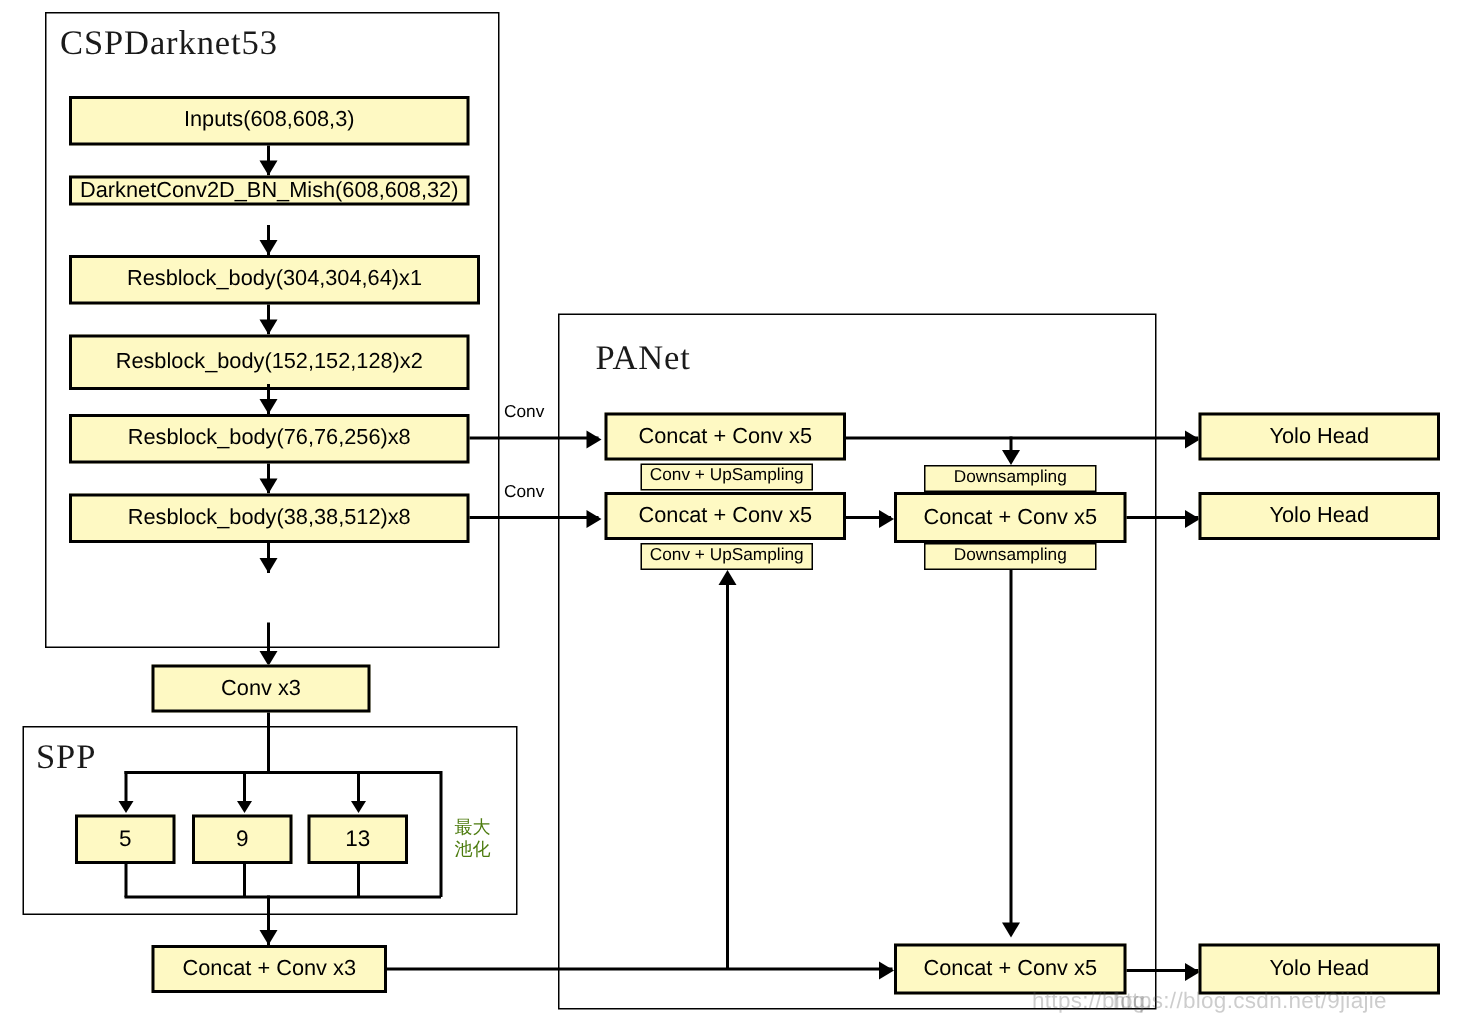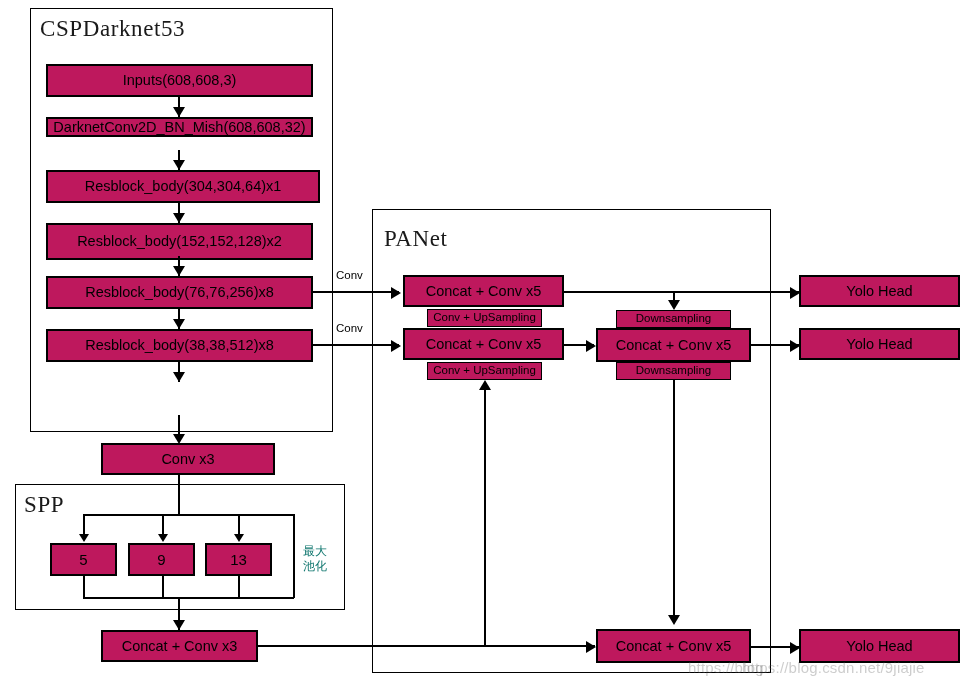--- a/index.html
+++ b/index.html
@@ -29,21 +29,21 @@
     font-size: 23px;
     color: #1a1a1a;
     letter-spacing: 0.6px;
     white-space: nowrap;
   }
   
   .box {
     position: absolute;
     box-sizing: border-box;
     border: 2.2px solid #000;
-    background: #be185d;
+    background: #fef9c3;
     display: flex;
     align-items: center;
     justify-content: center;
     font-size: 14.5px;
     color: #000;
     white-space: nowrap;
     line-height: 1;
   }
   .box.small {
     border-width: 1.8px;
@@ -91,21 +91,21 @@
   .lbl {
     position: absolute;
     font-size: 11.5px;
     color: #000;
     white-space: nowrap;
   }
   .vlabel {
     position: absolute;
     font-size: 12px;
     line-height: 1.22;
-    color: #0f766e;
+    color: #4d7c0f;
     text-align: left;
     white-space: pre-line;
   }
   
   .watermark {
     position: absolute;
     font-size: 15px;
     color: rgba(90, 90, 90, 0.30);
     white-space: nowrap;
     letter-spacing: 0.2px;
@@ -150,21 +150,21 @@
   <div class="arw down" style="left:172.7px; top:434px;"></div>
 
   <div class="ln h" style="left:313px; top:291px; width:86px;"></div>
   <div class="arw right" style="left:391px; top:286.5px;"></div>
   <div class="lbl" style="left:336px; top:269px;">Conv</div>
 
   <div class="ln h" style="left:313px; top:344px; width:86px;"></div>
   <div class="arw right" style="left:391px; top:339.5px;"></div>
   <div class="lbl" style="left:336px; top:322px;">Conv</div>
 
-  <div class="box" style="left:101px; top:443px; width:174px; height:32px;">Conv x3</div>
+  <div class="box" style="left:101px; top:443px; width:146px; height:32px;">Conv x3</div>
 
   <div class="ln v" style="left:178px; top:475px; height:40px;"></div>
 
   <div class="group" style="left:15px; top:484px; width:330px; height:126px;"></div>
   <div class="group-title" style="left:24px; top:492px;">SPP</div>
 
   <div class="ln thin h" style="left:83px; top:514px; width:211px;"></div>
   <div class="ln thin v" style="left:83px; top:514px; height:24px;"></div>
   <div class="ln thin v" style="left:162px; top:514px; height:24px;"></div>
   <div class="ln thin v" style="left:238px; top:514px; height:24px;"></div>
@@ -191,21 +191,21 @@
 
   <div class="box" style="left:101px; top:630px; width:157px; height:32px;">Concat + Conv x3</div>
 
   <div class="ln h" style="left:258px; top:645px; width:337px;"></div>
   <div class="arw right" style="left:586px; top:640.5px;"></div>
 
   <div class="ln v" style="left:484px; top:390px; height:256px;"></div>
   <div class="arw up" style="left:478.7px; top:380px;"></div>
 
   <div class="group" style="left:372px; top:209px; width:399px; height:464px;"></div>
-  <div class="group-title" style="left:384px; top:226px;text-align:center;">PANet</div>
+  <div class="group-title" style="left:397px; top:226px;text-align:center;">PANet</div>
 
   <div class="box" style="left:403px; top:275px; width:161px; height:32px;">Concat + Conv x5</div>
   <div class="box small" style="left:427px; top:309px; width:115px; height:18px;">Conv + UpSampling</div>
 
   <div class="box" style="left:403px; top:328px; width:161px; height:32px;">Concat + Conv x5</div>
   <div class="box small" style="left:427px; top:362px; width:115px; height:18px;">Conv + UpSampling</div>
 
   <div class="ln h" style="left:564px; top:344px; width:30px;"></div>
   <div class="arw right" style="left:586px; top:339.5px;"></div>
 

